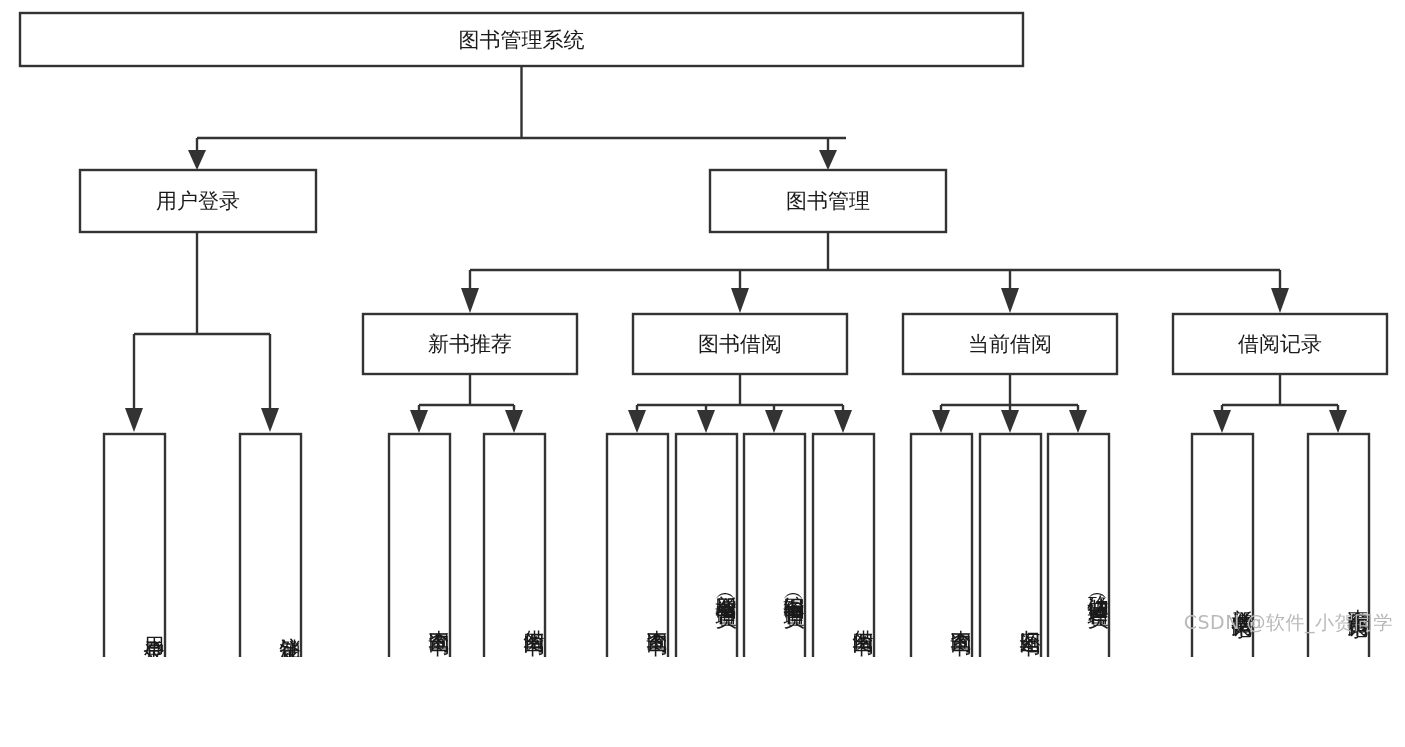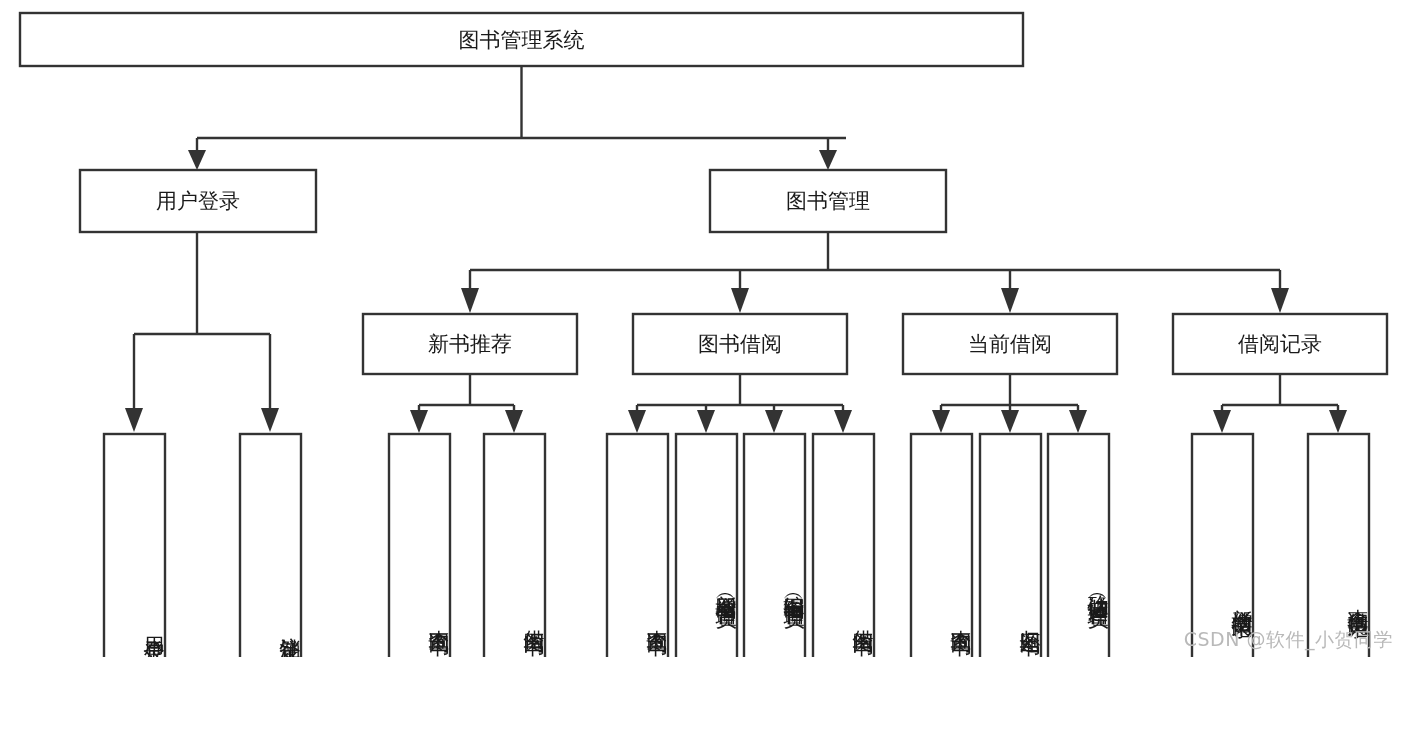--- a/index.html
+++ b/index.html
@@ -60,21 +60,21 @@
     letter-spacing: 2px;
     white-space: nowrap;
     display: flex;
     align-items: flex-start;
     justify-content: center;
     pointer-events: none;
   }
   .watermark {
     position: absolute;
     right: 12px;
-    bottom: 4px;
+    bottom: 21px;
     font-family: "DejaVu Sans", "Liberation Sans", sans-serif;
     font-size: 19px;
     color: #b9b9b9;
     white-space: nowrap;
     letter-spacing: 0.5px;
   }
 </style>
 </head>
 <body>
 

